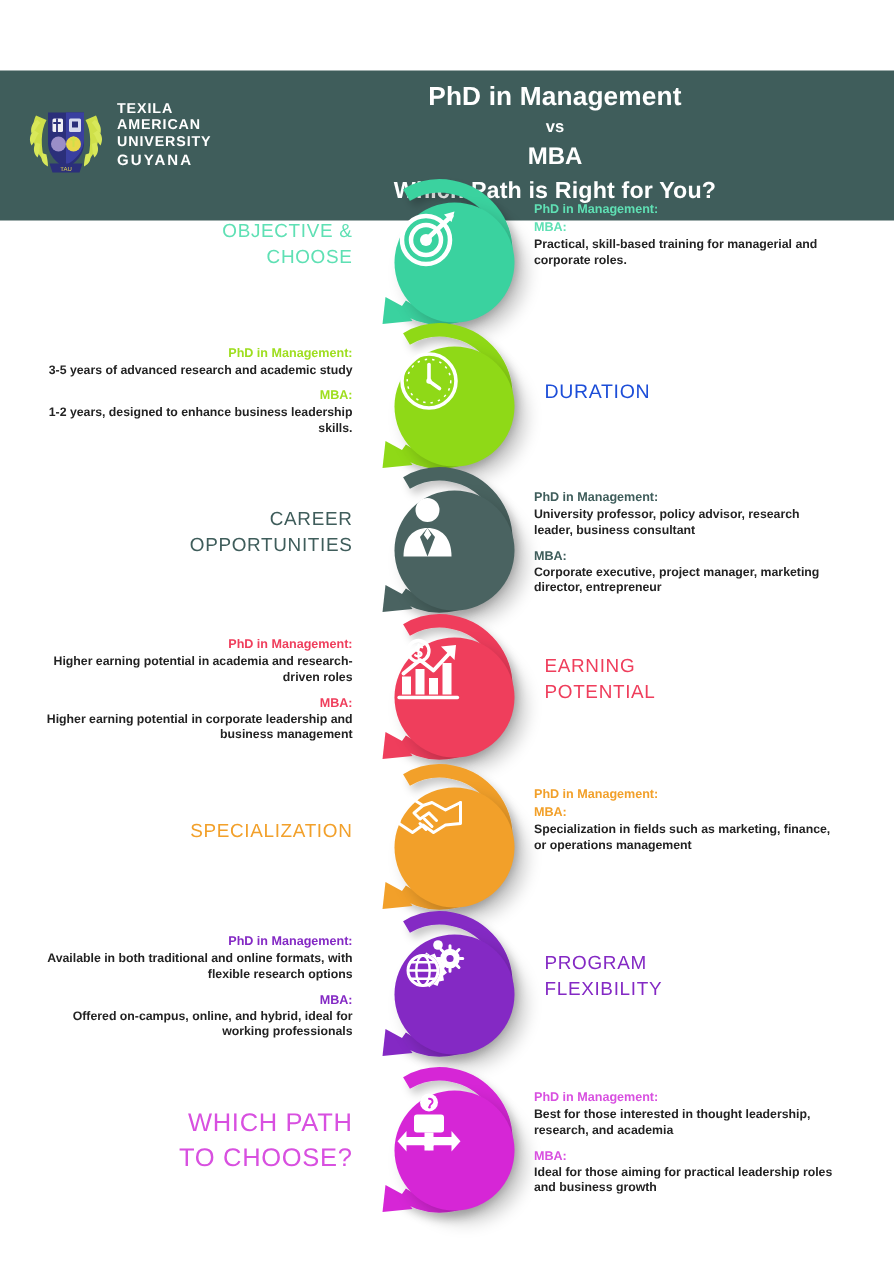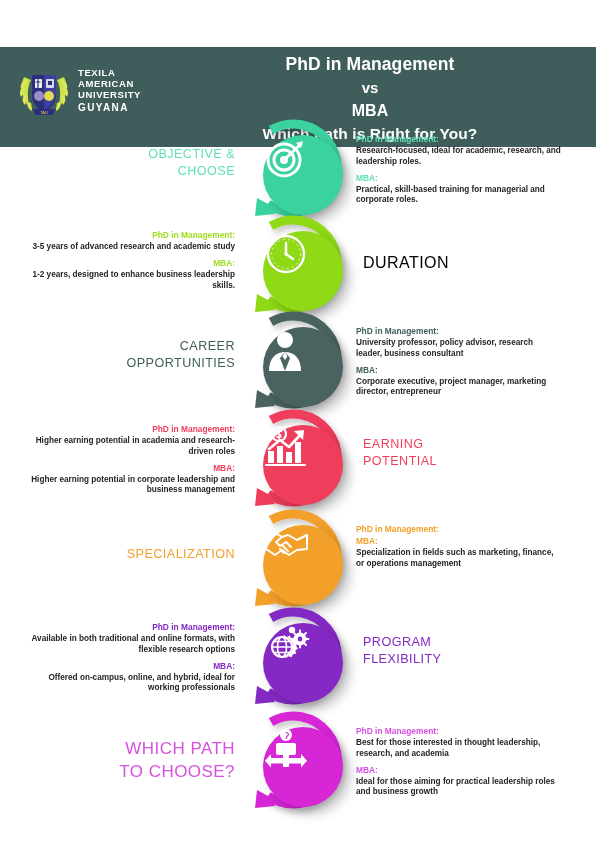--- a/index.html
+++ b/index.html
@@ -27,21 +27,21 @@
   .uni-name{
     color:#ffffff;line-height:1.12;
   }
   .uni-name .l{display:block;font-size:9.5px;font-weight:700;letter-spacing:.6px;}
   .uni-name .sub{display:block;font-size:10px;font-weight:700;letter-spacing:1.4px;margin-top:2px;}
 
   .title-block{
     position:absolute;left:160px;top:6px;width:420px;text-align:center;color:#fff;
   }
   .t1{font-size:17.5px;font-weight:800;letter-spacing:.1px;line-height:1.35;}
-  .t2{font-size:15px;font-weight:800;line-height:1.5;}
+  .t2{font-size:11px;font-weight:800;line-height:1.5;}
   .t3{font-size:16px;font-weight:800;line-height:1.45;}
   .t4{font-size:15.5px;font-weight:600;line-height:1.5;letter-spacing:.1px;}
 
   
   .row{position:absolute;left:0;width:596px;height:100px;}
   .ring{position:absolute;left:241px;top:0;width:114px;height:114px;}
   .ring svg{position:absolute;left:0;top:0;}
   .disc{
     position:absolute;left:22px;top:17px;width:80px;height:80px;border-radius:50%;
     display:flex;align-items:center;justify-content:center;
@@ -141,21 +141,20 @@
         <path d="M33 8 L40 6 L38 13 Z" fill="white"></path>
       </svg>
           </div>
         </div>
         <div class="side left" style="color: rgb(95, 224, 180); font-size: 12.6px; top: 28px;">
           <div>OBJECTIVE &amp;</div>
           <div>CHOOSE</div>
         </div>
         <div class="body-col right" style="top: 16px;">
           <div class="lbl" style="color: rgb(95, 224, 180);">PhD in Management:</div>
-          <div class="txt">Research-focused, ideal for academic, research, and leadership roles.</div>
           <div class="lbl" style="color: rgb(95, 224, 180);">MBA:</div>
           <div class="txt">Practical, skill-based training for managerial and corporate roles.</div>
         </div>
       </div>
       <div class="row" style="top: 214px;">
         <div class="ring">
   <svg width="114" height="132" viewBox="0 0 114 132">
     <defs>
       <filter id="sh8fd917" x="-40%" y="-40%" width="200%" height="200%">
         <feDropShadow dx="3" dy="4" stdDeviation="3" flood-color="#000" flood-opacity="0.22"></feDropShadow>
@@ -171,21 +170,21 @@
           <div class="disc" style="background: rgb(143, 217, 23);">
       <svg width="46" height="46" viewBox="0 0 46 46" fill="none">
         <circle cx="23" cy="23" r="18" stroke="white" stroke-width="2.4"></circle>
         <circle cx="23" cy="23" r="14.5" stroke="white" stroke-width="1" stroke-dasharray="1.6 3.4"></circle>
         <path d="M23 23 L23 12" stroke="white" stroke-width="2.4" stroke-linecap="round"></path>
         <path d="M23 23 L30 28" stroke="white" stroke-width="2.4" stroke-linecap="round"></path>
         <circle cx="23" cy="23" r="1.8" fill="white"></circle>
       </svg>
           </div>
         </div>
-        <div class="side right" style="color: #000000; font-size: 16px; top: 38px;">
+        <div class="side right" style="color: #1d4ed8; font-size: 13px; top: 38px;">
           <div>DURATION</div>
         </div>
         <div class="body-col left" style="top: 16px;">
           <div class="lbl" style="color: rgb(158, 222, 30);">PhD in Management:</div>
           <div class="txt">3-5 years of advanced research and academic study</div>
           <div class="lbl" style="color: rgb(158, 222, 30);">MBA:</div>
           <div class="txt">1-2 years, designed to enhance business leadership skills.</div>
         </div>
       </div>
       <div class="row" style="top: 310px;">

